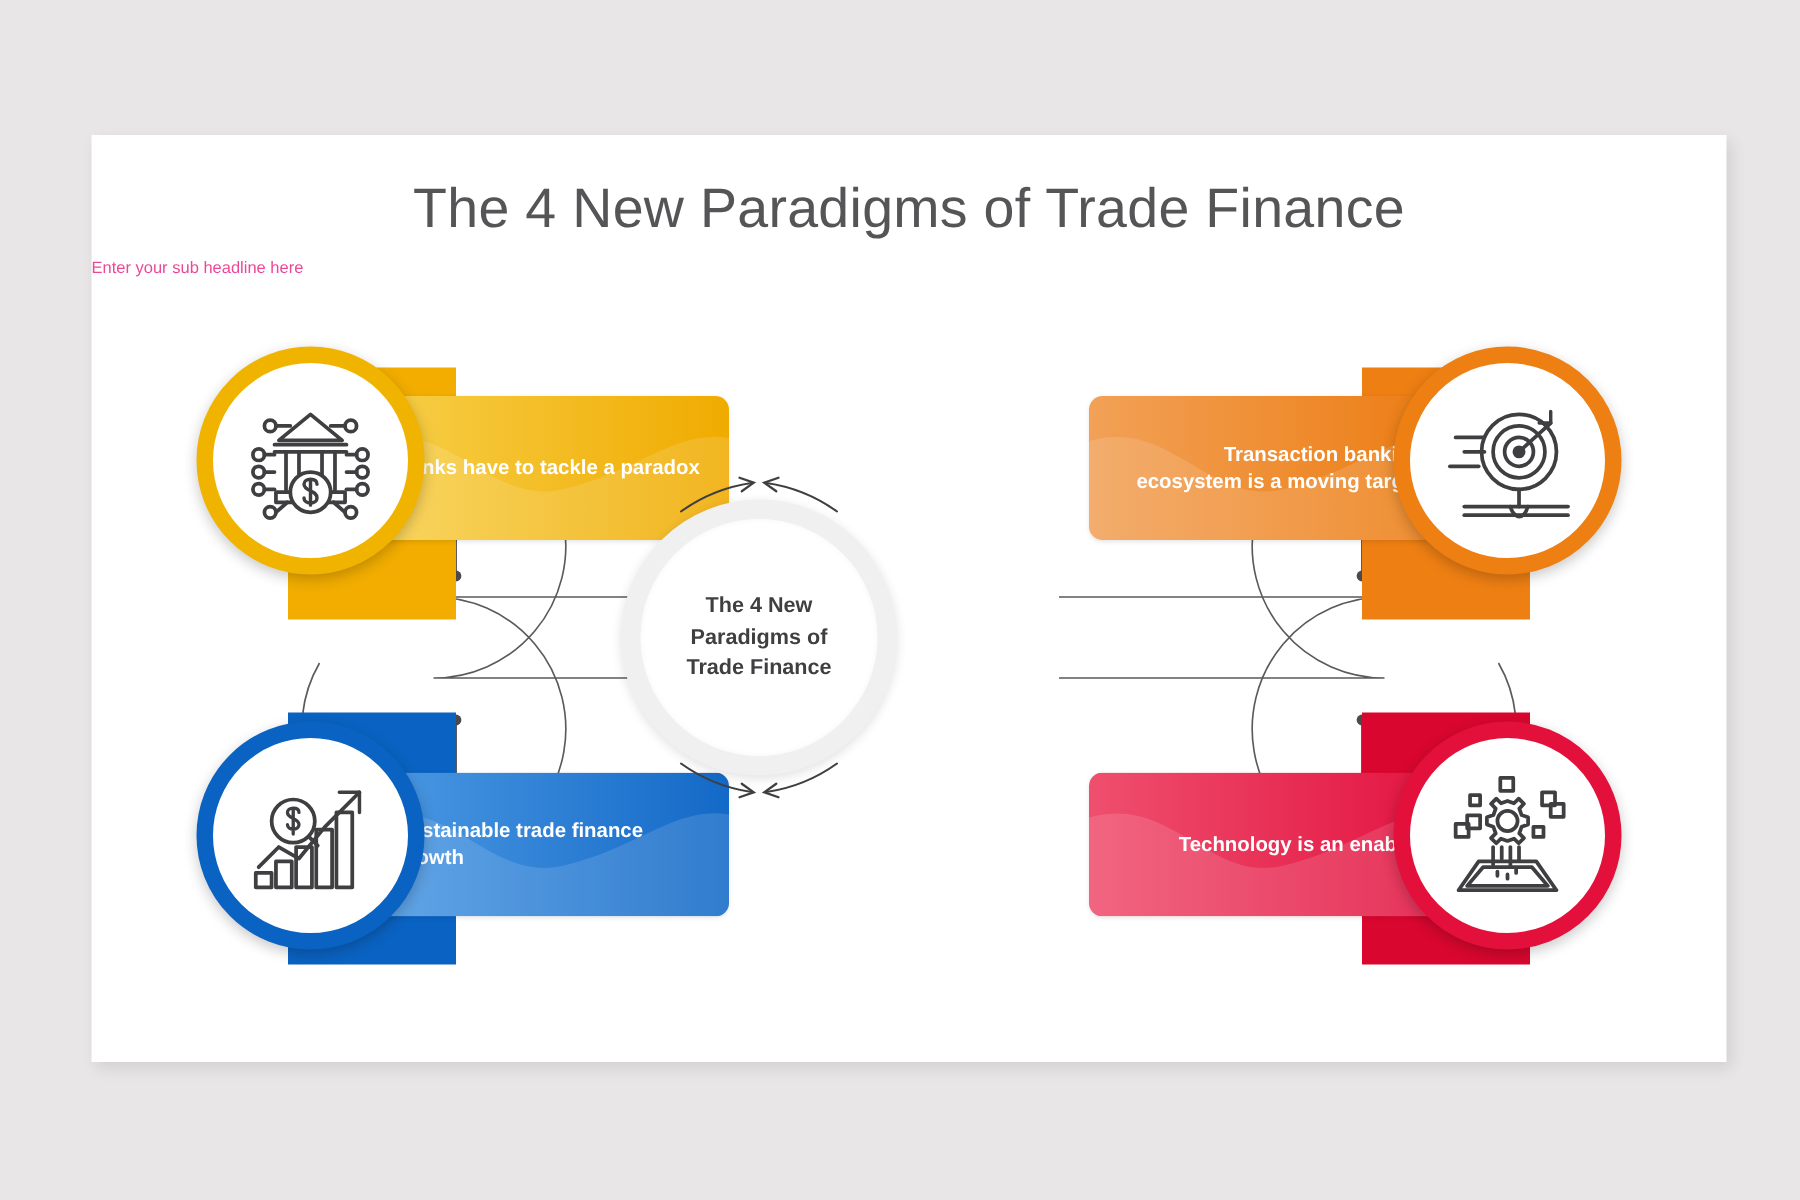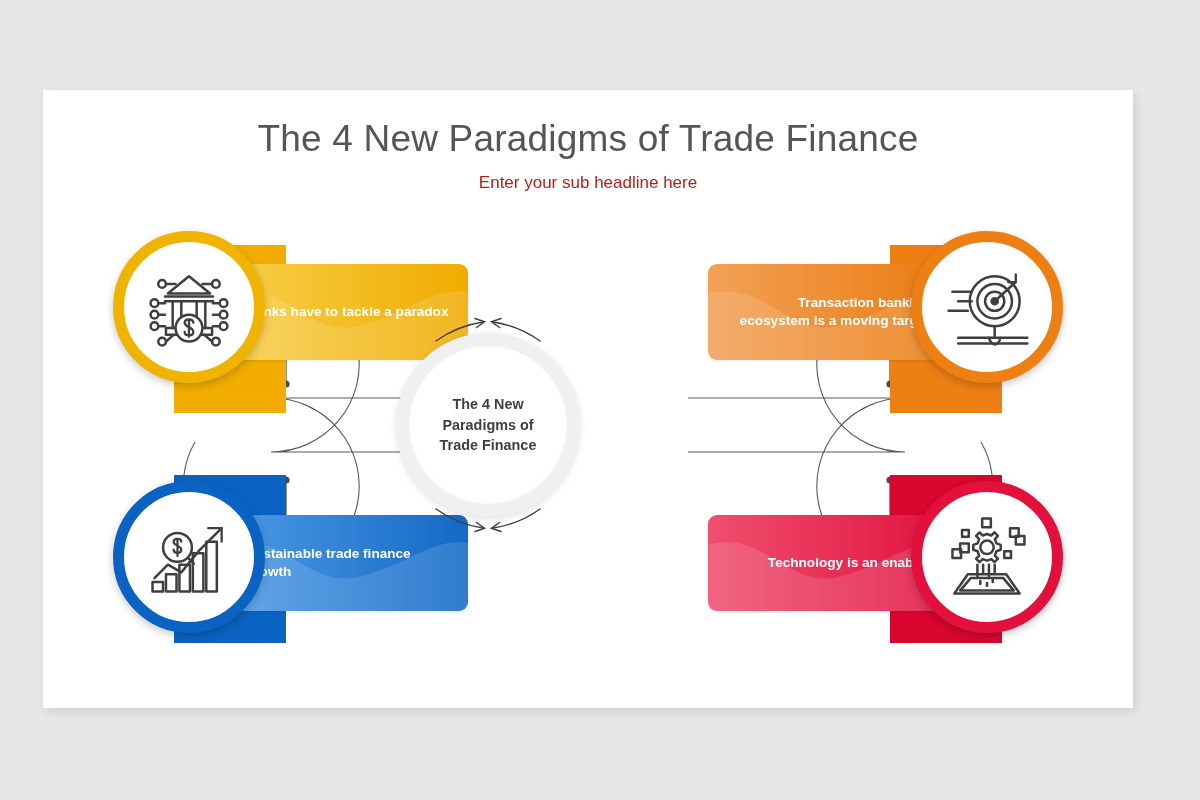--- a/index.html
+++ b/index.html
@@ -14,21 +14,21 @@
 
   #stage {
     position: relative;
     width: 1200px;
     height: 800px;
   }
 
   
   #slide {
     position: absolute;
-    left: 43px;
+    left: 61px;
     top: 90px;
     width: 1090px;
     height: 618px;
     background: #ffffff;
     box-shadow: 3px 4px 10px rgba(0,0,0,0.10);
   }
 
   
   #title {
     position: absolute;
@@ -40,24 +40,24 @@
     font-weight: 400;
     color: #555557;
     letter-spacing: 0.2px;
     white-space: nowrap;
   }
   #subtitle {
     position: absolute;
     left: 0;
     top: 83px;
     width: 1090px;
-    text-align: center;
-    font-size: 17px;
+    text-align: left;
+    font-size: 11px;
     font-weight: 400;
-    color: #b91c1c;
+    color: #ec4899;
   }
 
   
   .layer {
     position: absolute;
     left: 0; top: 0;
     width: 1090px;
     height: 618px;
     overflow: visible;
   }

